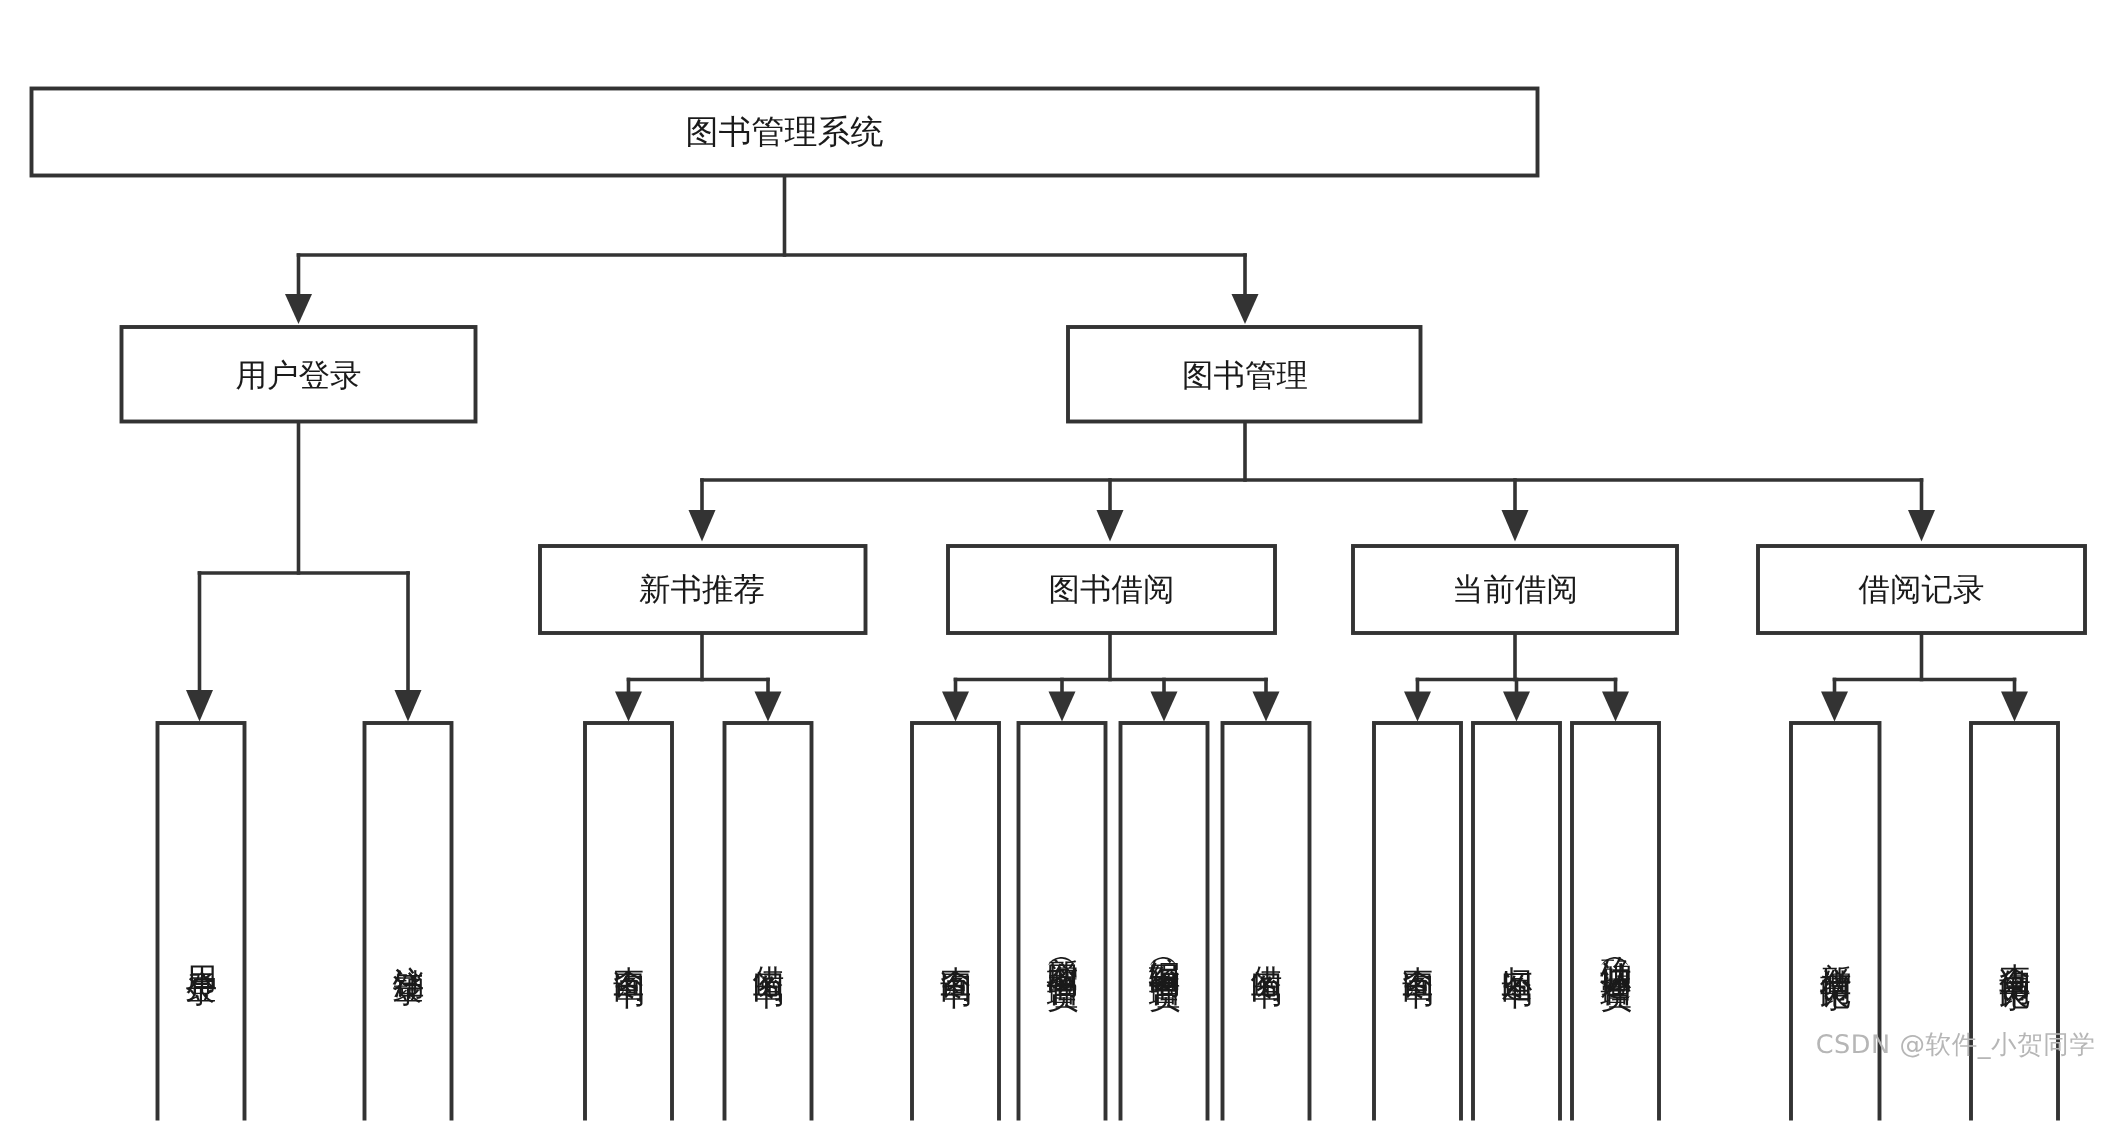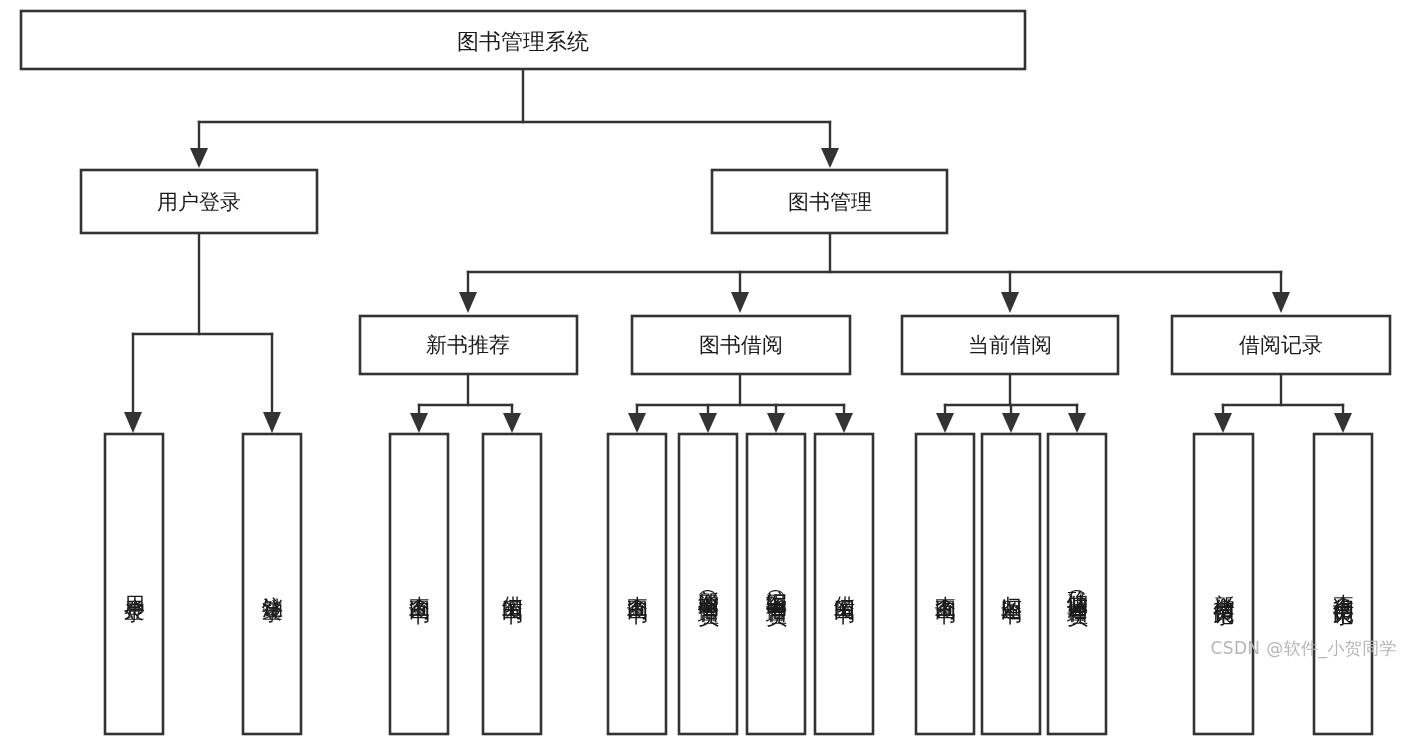--- a/index.html
+++ b/index.html
@@ -10,20 +10,21 @@
   body {
     width: 1405px;
     height: 747px;
     font-family: "DejaVu Sans", "Liberation Sans", sans-serif;
     overflow: hidden;
   }
   #diagram-root {
     position: relative;
     width: 1405px;
     height: 664px;
+    margin-top: 48px;
   }
   svg.diagram {
     position: absolute;
     top: 0;
     left: 0;
     width: 1405px;
     height: 747px;
   }
   .node-box {
     fill: #ffffff;

